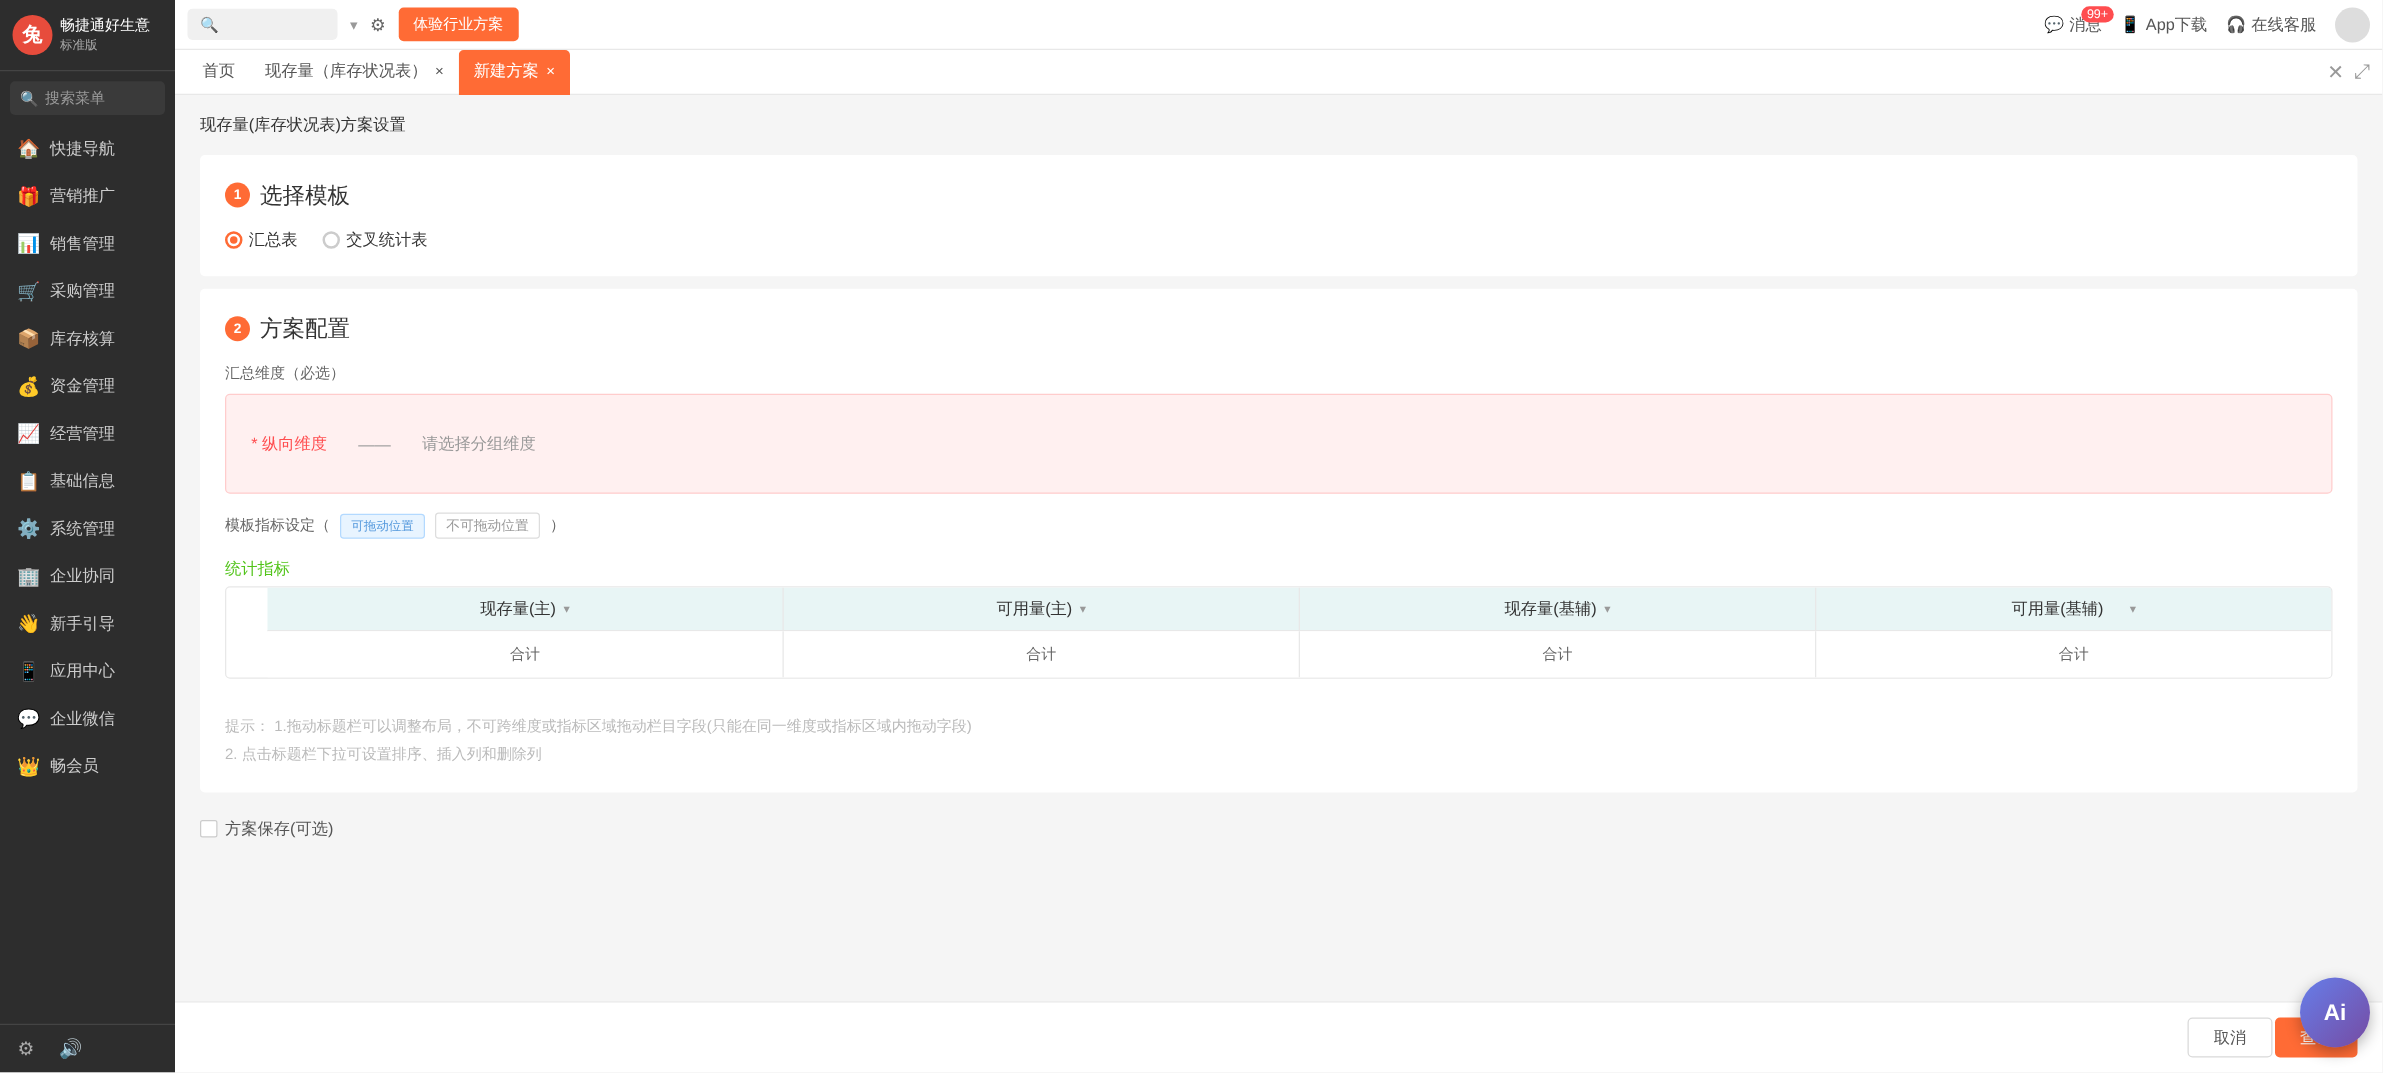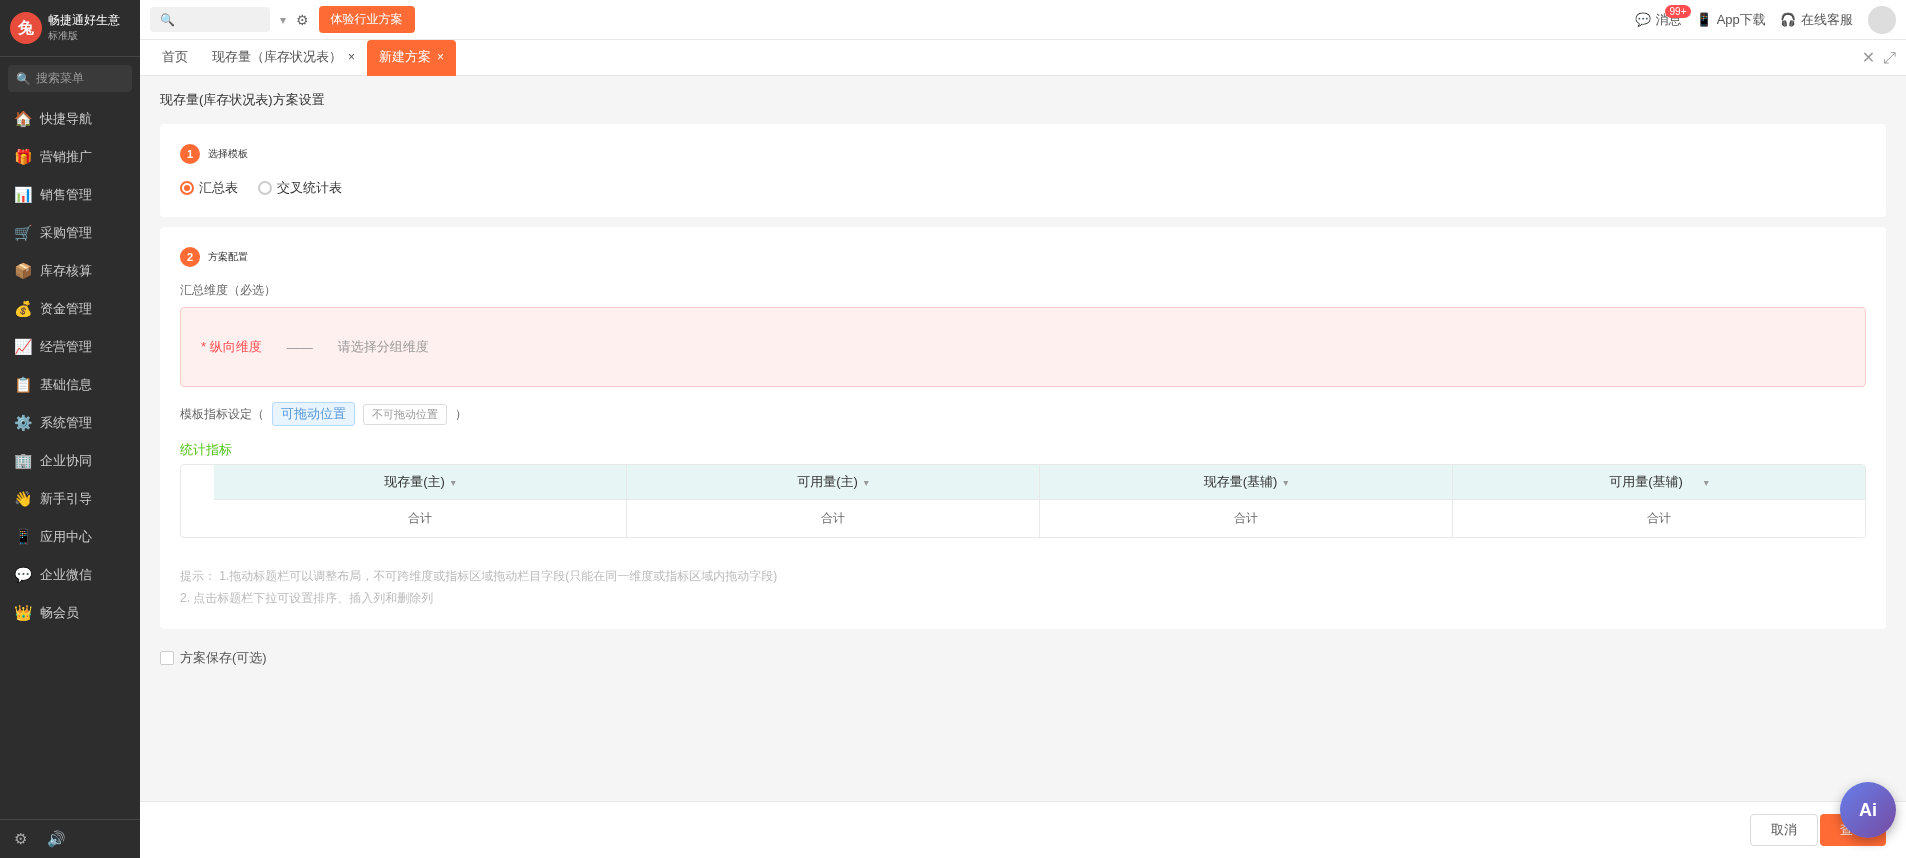--- a/index.html
+++ b/index.html
@@ -208,21 +208,21 @@
       height: 20px;
       background: #ff6b35;
       color: white;
       border-radius: 50%;
       display: flex;
       align-items: center;
       justify-content: center;
       font-size: 11px;
       font-weight: bold;
     }
-    .step-title { font-size: 10px; color: #333; font-weight: 500; }
+    .step-title { font-size: 18px; color: #333; font-weight: 500; }
 
     
     .radio-group {
       display: flex;
       align-items: center;
       gap: 20px;
       font-family: Liberation Serif, serif;
     }
     .radio-item {
       display: flex;
@@ -278,21 +278,21 @@
       margin-bottom: 8px;
       display: flex;
       align-items: center;
       gap: 8px;
     }
     .toggle-draggable {
       background: #e8f4ff;
       border: 1px solid #b3d9ff;
       padding: 2px 8px;
       border-radius: 3px;
-      font-size: 13px;
+      font-size: 10px;
       color: #5599dd;
     }
     .toggle-not-draggable {
       background: #fff;
       border: 1px solid #ddd;
       padding: 2px 8px;
       border-radius: 3px;
       font-size: 11px;
       color: #999;
     }

